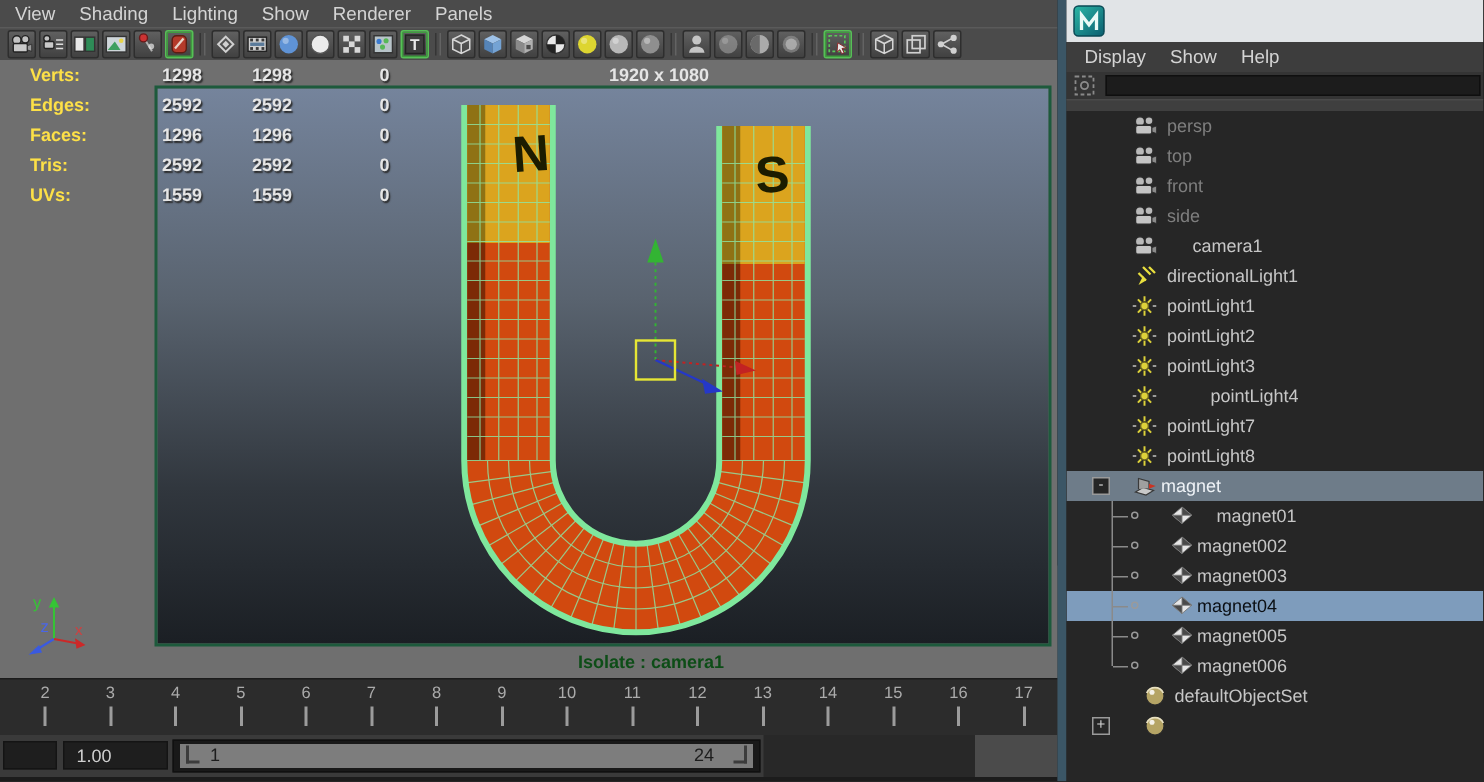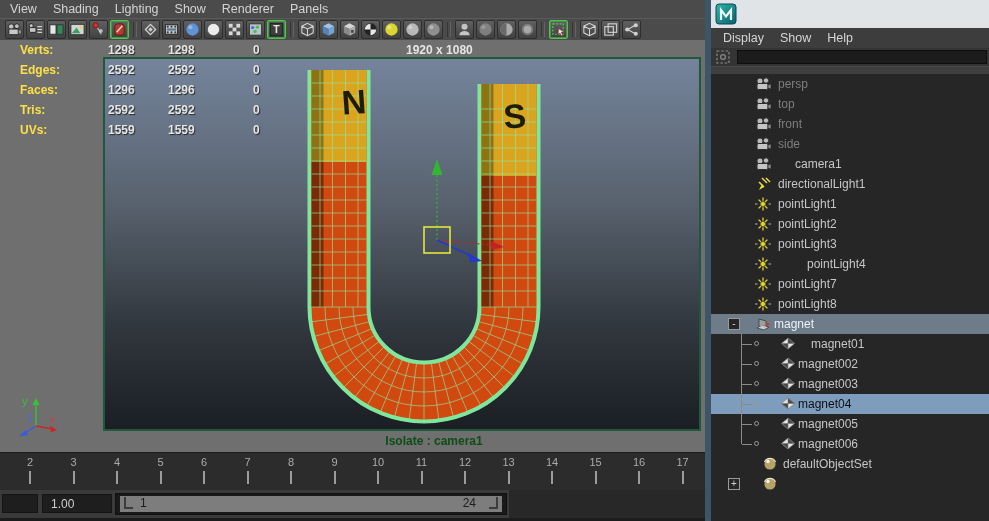--- a/index.html
+++ b/index.html
@@ -29,21 +29,21 @@
   .hud-value{position:absolute;font-size:12px;font-weight:bold;color:#e5e5e5;text-shadow:1px 1px 1px #2a2a2a;}
   .res-label{position:absolute;left:406px;top:3px;font-size:12px;font-weight:bold;color:#e5e5e5;}
   .isolate-label{position:absolute;left:434px;top:394px;transform:translateX(-50%);
                  font-size:12px;font-weight:bold;color:#0d4d17;white-space:nowrap;}
   .axis-ind{position:absolute;left:14px;top:350px;width:46px;height:48px;}
 
   .vp-timeline{position:absolute;left:0;top:452px;width:705px;height:38px;background:#2c2c2c;
                border-top:1px solid #1b1b1b;}
   .tl-num{position:absolute;top:3px;transform:translateX(-50%);font-size:11px;color:#ababab;}
   .tl-tick{position:absolute;top:18px;width:2px;height:13px;background:#9c9c9c;transform:translateX(-50%);}
-  .vp-playback{position:absolute;left:0;top:490px;width:705px;height:28px;background:#3a3a3a;}
+  .vp-playback{position:absolute;left:0;top:490px;width:650px;height:28px;background:#3a3a3a;}
   .pb-field{position:absolute;top:4px;height:19px;background:#1e1e1e;border:1px solid #141414;
             color:#cfcfcf;font-size:12px;padding:2px 0 0 8px;}
   .pb-dark{position:absolute;left:509px;right:0;top:0;bottom:0;background:#282828;}
   .range{position:absolute;left:115px;top:3px;width:392px;height:22px;background:#191919;border:1px solid #101010;}
   .range-bar{position:absolute;left:4px;right:4px;top:2px;bottom:2px;background:#7d7d7d;}
   .range-label{position:absolute;top:2px;font-size:12px;color:#1d1d1d;}
   .range-handle{position:absolute;top:3px;width:9px;height:12px;border-left:2px solid #3c3c3c;border-bottom:2px solid #3c3c3c;}
   .bottom-strip{position:absolute;left:0;top:518px;width:705px;height:3px;background:#1c1c1c;}
 
   

